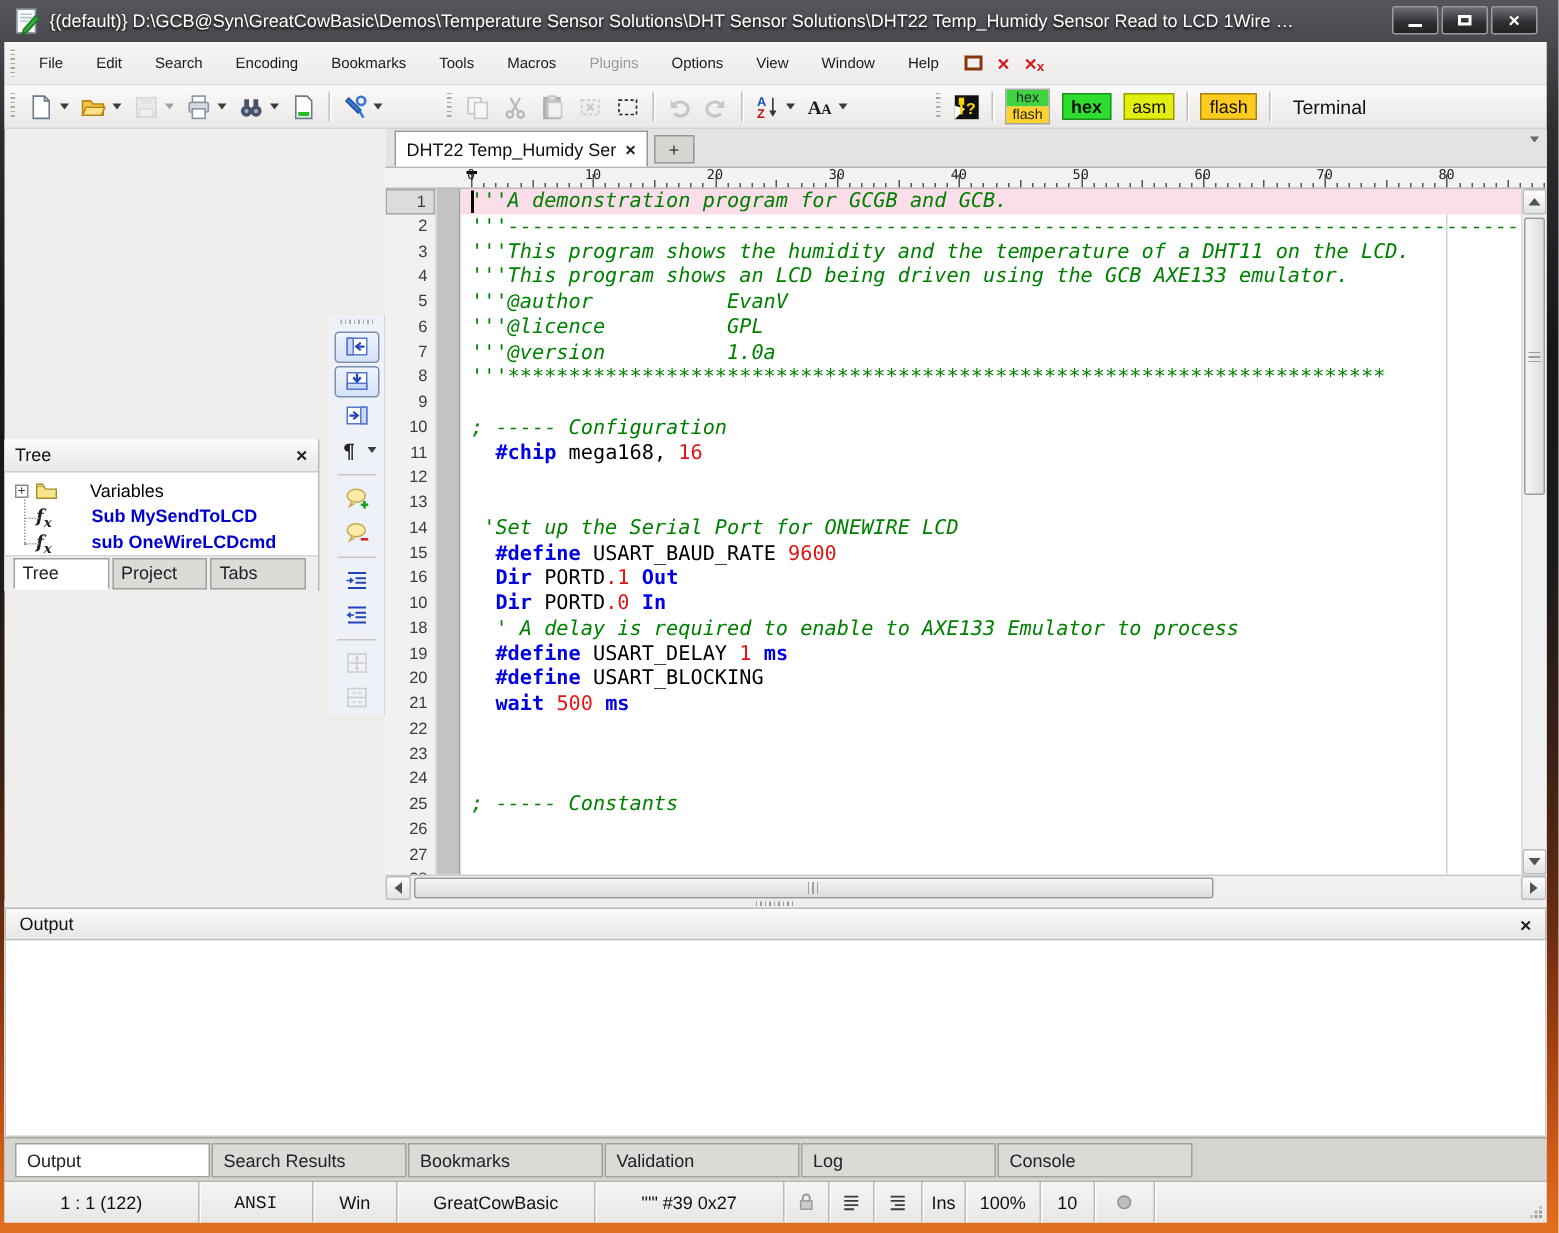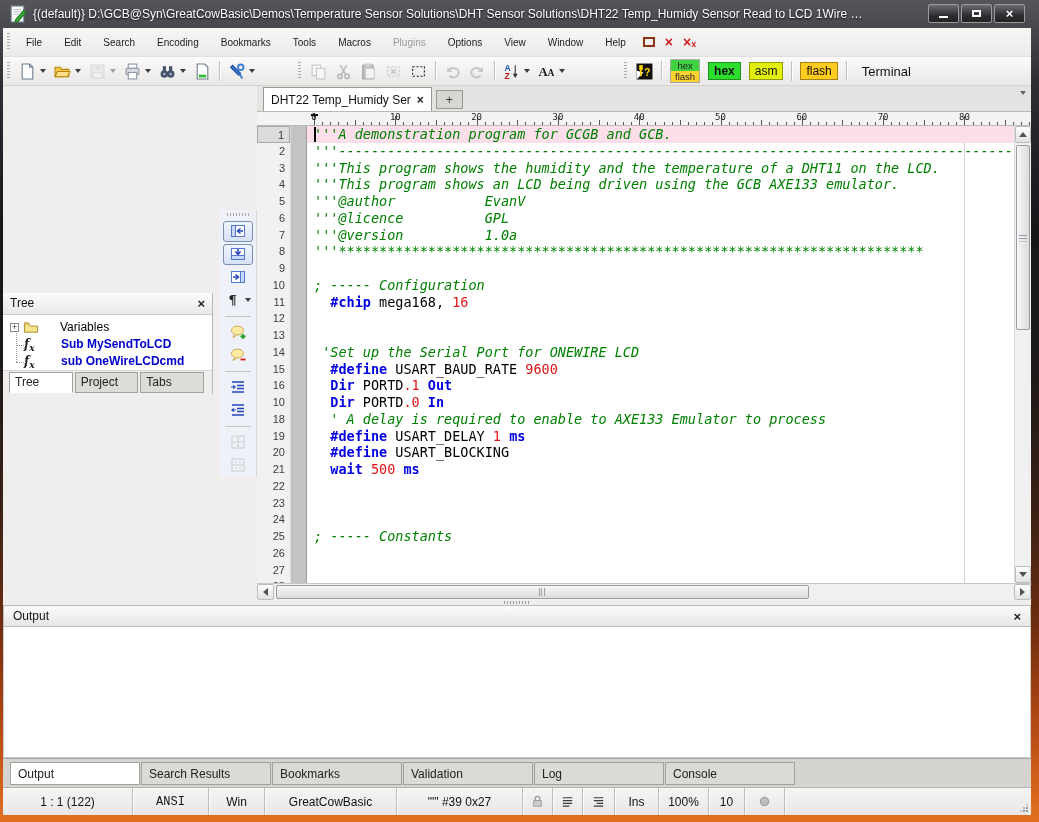--- a/index.html
+++ b/index.html
@@ -781,21 +781,21 @@
             </svg>
           </span>
         </span>
         <span class="sb-cell" style="width: 32px;">
           <span class="ico">
             <svg viewBox="0 0 16 16">
               <path d="M3 4h10M3 7h10M6 10h7M3 13h10" stroke="#3a3a3a" stroke-width="1.3"></path>
             </svg>
           </span>
         </span>
-        <span class="sb-cell" style="width: 44px;">Ins</span>
+        <span class="sb-cell" style="width: 29px;">Ins</span>
         <span class="sb-cell" style="width: 50px;">100%</span>
         <span class="sb-cell" style="width: 36px;">10</span>
         <span class="sb-cell" style="width: 40px;">
           <span class="ico">
             <svg viewBox="0 0 16 16">
               <circle cx="8" cy="8" r="4.5" fill="#bdbdbd" stroke="#8f8f8f"></circle>
             </svg>
           </span>
         </span>
         <span class="sb-grip"></span>

